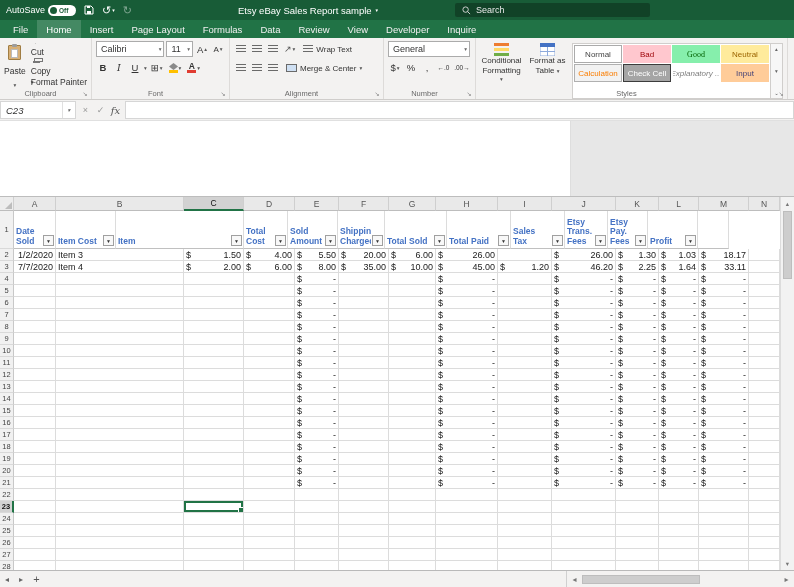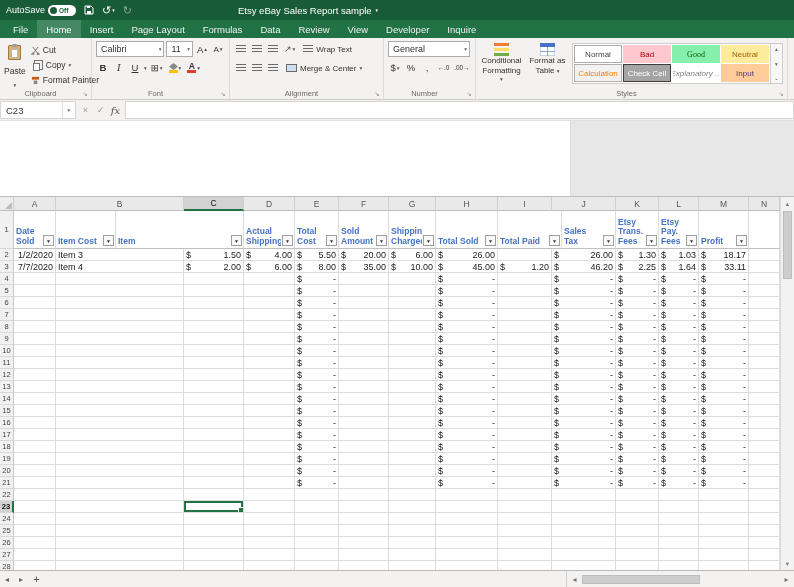--- a/index.html
+++ b/index.html
@@ -45,34 +45,34 @@
   .acolor .a { font-size:8.5px; font-weight:bold; color:#333; }
   .acolor .bar { width:9px; height:3px; background:#e03c31; }
   .acolor .bar.gold { background:#ffc000; }
   
   .clip-body { display:flex; gap:3px; flex:1; }
   .paste-btn { width:30px; display:flex; flex-direction:column; align-items:center; justify-content:space-between; font-size:8.5px; color:#333; padding:2px 0 0; }
   .ic-paste { width:13px; height:15px; background:#d8b076; border:1px solid #a07d43; border-radius:1px; position:relative; margin-top:2px; }
   .ic-paste::before { content:""; position:absolute; left:2px; top:3px; right:2px; bottom:1px; background:#fff; border:1px solid #bbb; }
   .ic-paste::after { content:""; position:absolute; left:3px; top:-2px; width:5px; height:3px; background:#9c9c9c; border-radius:1px; }
   .clip-small { display:flex; flex-direction:column; gap:1px; padding-top:2px; }
-  .small-btn { display:flex; align-items:center; gap:3px; font-size:8.5px; color:#333; height:14px; padding:0 2px; white-space:nowrap; }
+  .small-btn { display:flex; gap:3px; font-size:8.5px; color:#333; height:14px; padding:0 2px; white-space:nowrap;flex-direction:column; }
   .ic-copy { width:7px; height:8px; border:1px solid #777; background:#fff; box-shadow:2px -2px 0 0 #f3f2f1, 2px -2px 0 1px #777; margin:3px 3px 0 2px; }
   .al-text-btn { display:flex; align-items:center; gap:3px; font-size:8px; color:#333; height:16px; white-space:nowrap; }
   
   .styles-body { display:flex; gap:3px; flex:1; }
   .big-btn { width:47px; display:flex; flex-direction:column; align-items:center; gap:1px; font-size:8px; color:#333; text-align:center; padding-top:2px; line-height:8.5px; }
-  .gallery-wrap { display:flex; border:1px solid #d0cecc; background:#fff; margin-top:2px; height:41px; }
+  .gallery-wrap { display:flex; border:1px solid #d0cecc; background:#fff; margin-top:2px; height:56px; }
   .gallery { display:grid; grid-template-columns:repeat(4,48px); grid-auto-rows:18px; gap:1px; padding:1px; }
   .chip { display:flex; align-items:center; justify-content:center; font-size:8px; border:1px solid transparent; overflow:hidden; white-space:nowrap; }
   .gal-scroll { width:12px; border-left:1px solid #d0cecc; display:flex; flex-direction:column; align-items:center; justify-content:space-between; padding:2px 0; font-size:5.5px; color:#666; background:#f7f7f7; }
 
   
   .formula-row { height:21px; background:#f3f2f1; display:flex; align-items:stretch; flex:none; border-bottom:1px solid #e0e0e0; }
-  .namebox { width:76px; background:#fff; border:1px solid #d6d6d6; margin:1px 0; display:flex; align-items:center; font-size:9.5px; padding-left:5px; color:#333; }
+  .namebox { width:76px; background:#fff; border:1px solid #d6d6d6; margin:1px 0; display:flex; align-items:center; font-size:9.5px; padding-left:5px; color:#333;font-style:italic; }
   .nb-caret { margin-left:auto; border-left:1px solid #e0e0e0; width:13px; height:100%; display:flex; align-items:center; justify-content:center; font-size:5.5px; color:#666; }
   .fx-btns { display:flex; align-items:center; padding:0 2px; }
   .fxb { width:15px; text-align:center; font-size:9px; color:#999; }
   .fxb.fx { font-family:"DejaVu Serif",serif; font-style:italic; color:#555; font-size:10px; }
   .formula-input { flex:1; background:#fff; border:1px solid #d6d6d6; margin:1px 0; font-size:9.5px; padding:2px 4px; color:#333; }
 
   
   .blank-strip { height:76px; display:flex; flex:none; border-bottom:1px solid #bdbdbd; }
   .bs-left { width:571px; background:#fff; border-right:1px solid #dedede; }
   .bs-right { flex:1; background:#e7e7e7; }
@@ -135,20 +135,27 @@
           <rect x="3" y="6" width="4" height="3" fill="#fff"></rect>
           <rect x="3" y="1" width="3" height="2" fill="#fff"></rect>
         </svg>
     </span>
     <span class="tb-icon">↺<span class="tb-caret">▾</span></span>
     <span class="tb-icon dim">↻</span>
     <div class="doc-title">
       <span>Etsy eBay Sales Report sample</span>
       <span class="tb-caret">▾</span>
     </div>
+    <div class="searchbox">
+      <svg width="9" height="9" viewBox="0 0 10 10">
+          <circle cx="4" cy="4" r="3" fill="none" stroke="#ddd" stroke-width="1"></circle>
+          <line x1="6.2" y1="6.2" x2="9" y2="9" stroke="#ddd" stroke-width="1"></line>
+        </svg>
+      <span>Search</span>
+    </div>
   </div>
 
   <div class="menubar">
       <div class="menu-item">File</div>
       <div class="menu-item active">Home</div>
       <div class="menu-item">Insert</div>
       <div class="menu-item">Page Layout</div>
       <div class="menu-item">Formulas</div>
       <div class="menu-item">Data</div>
       <div class="menu-item">Review</div>
@@ -395,26 +402,20 @@
             <span class="filterbtn">
               <span class="farrow">▼</span>
             </span>
           </div>
           <div class="c hc" style="width: 128px;">
             <span class="hlabel">Item</span>
             <span class="filterbtn">
               <span class="farrow">▼</span>
             </span>
           </div>
-          <div class="c hc" style="width: 51px;">
-            <span class="hlabel">Actual Shipping</span>
-            <span class="filterbtn">
-              <span class="farrow">▼</span>
-            </span>
-          </div>
           <div class="c hc" style="width: 44px;">
             <span class="hlabel">Total Cost</span>
             <span class="filterbtn">
               <span class="farrow">▼</span>
             </span>
           </div>
           <div class="c hc" style="width: 50px;">
             <span class="hlabel">Sold Amount</span>
             <span class="filterbtn">
               <span class="farrow">▼</span>

